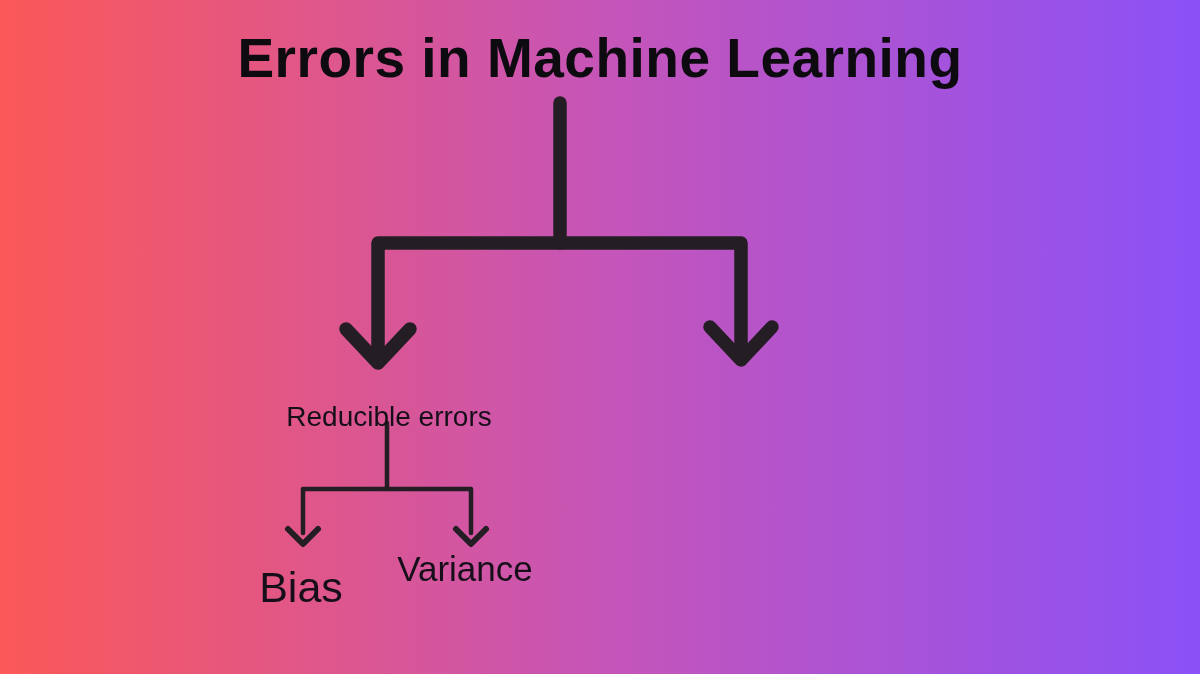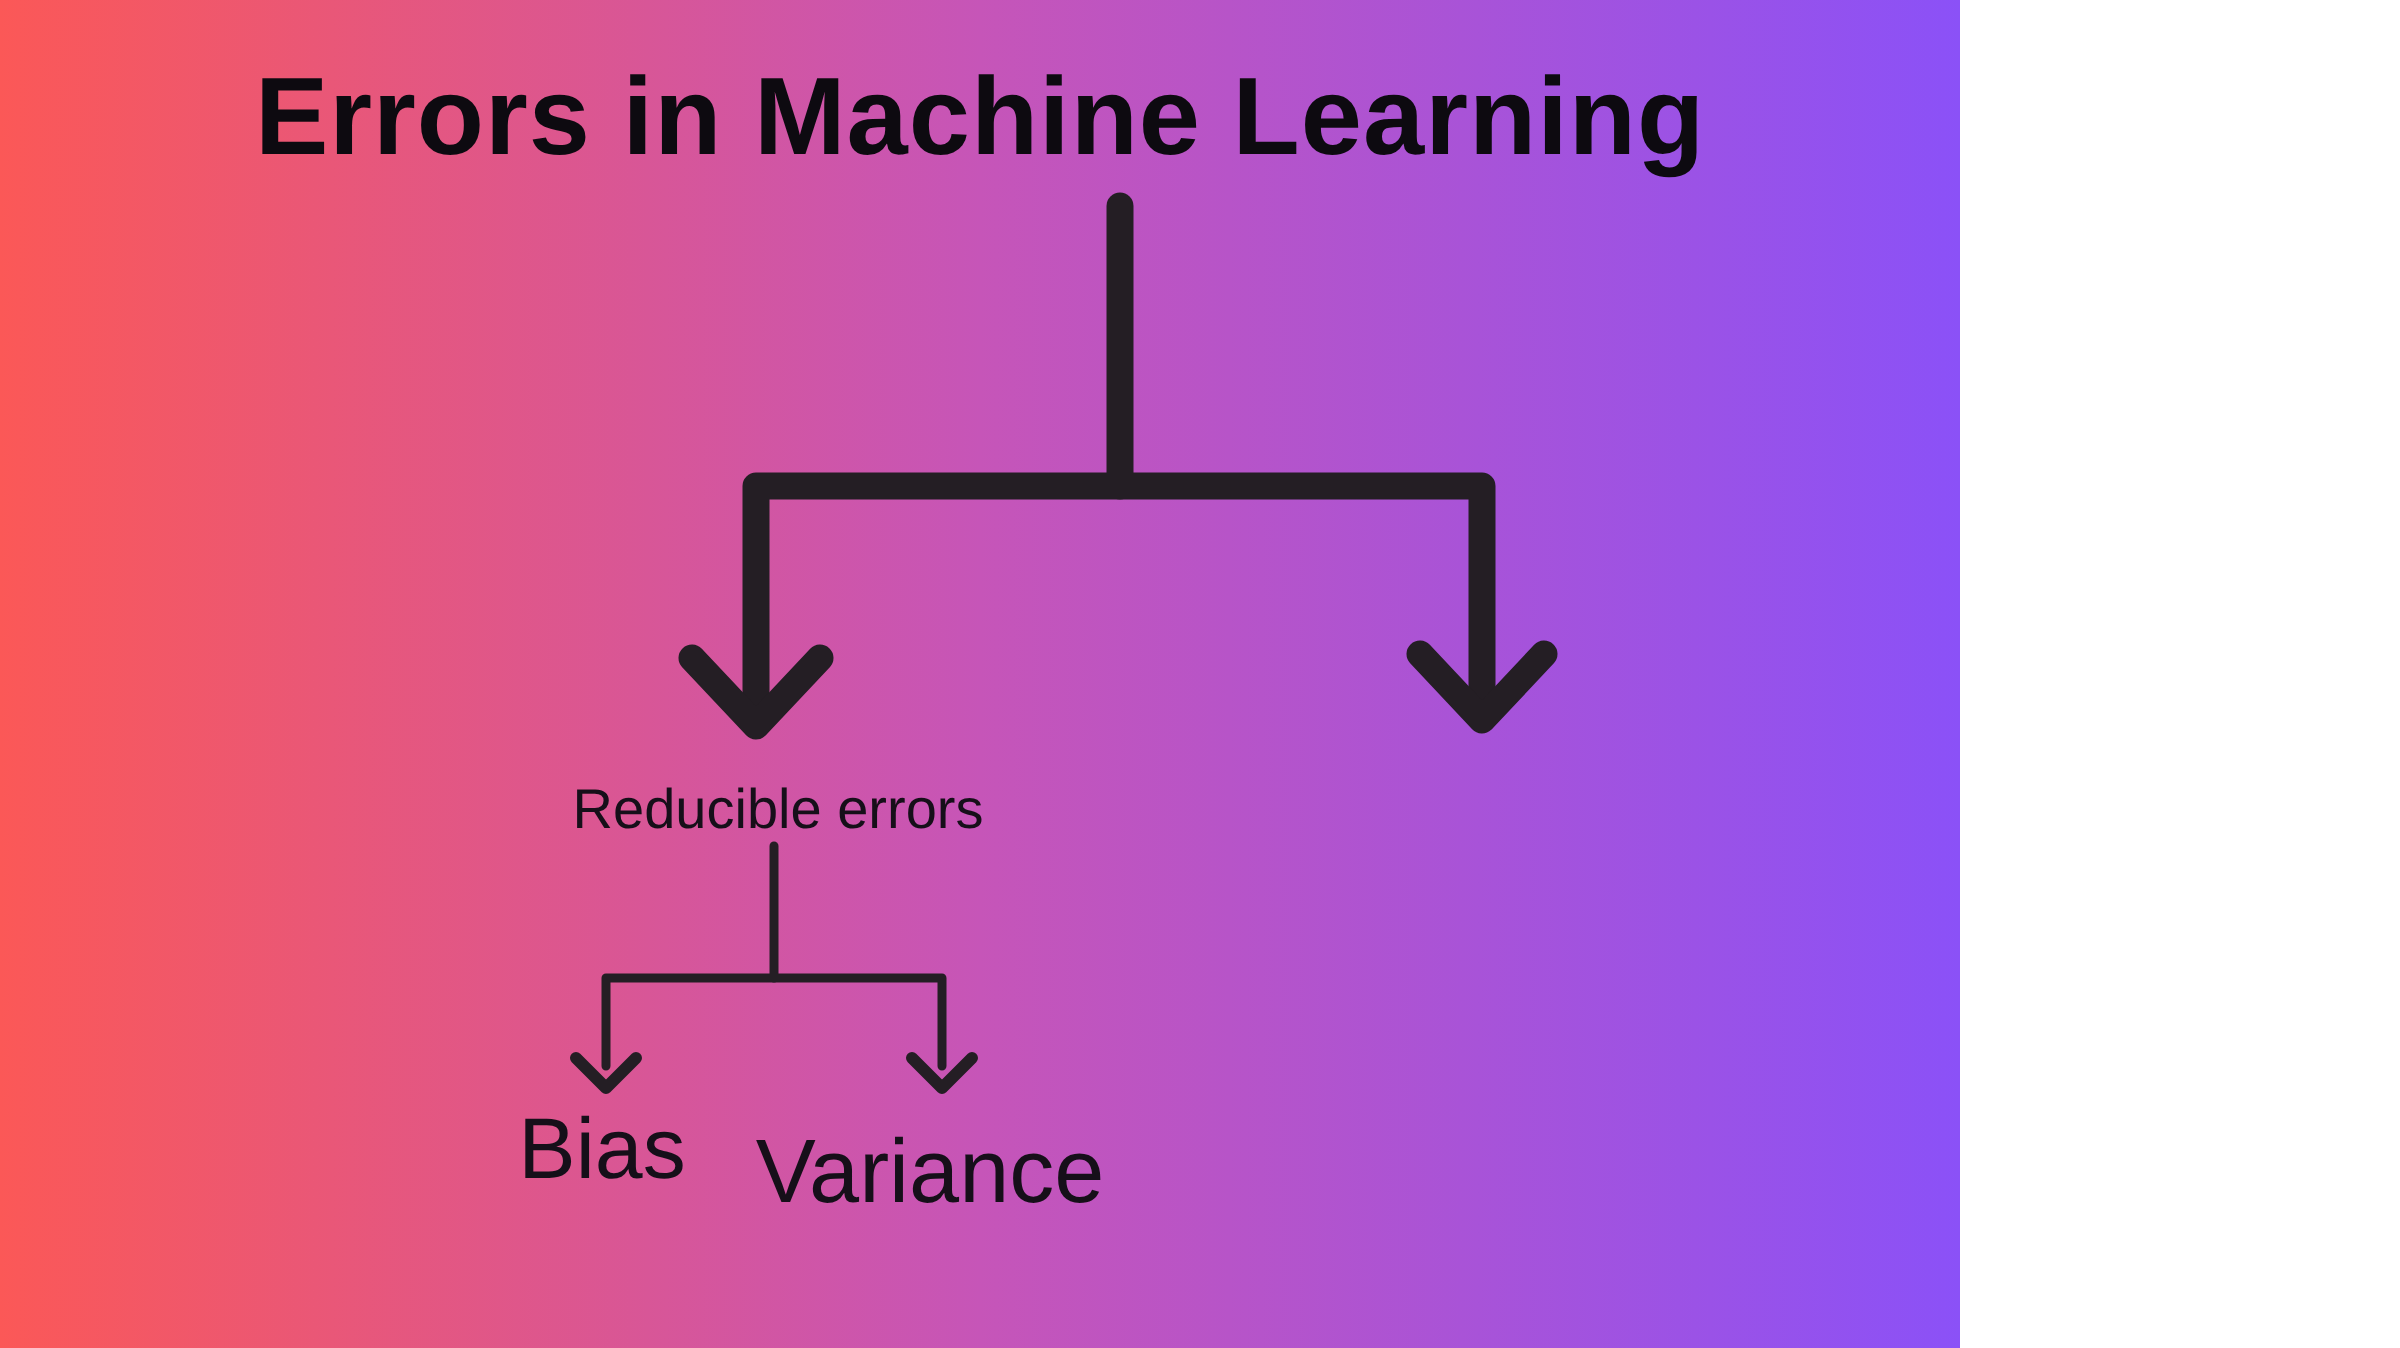--- a/index.html
+++ b/index.html
@@ -2,27 +2,28 @@
 <html style="--gradient-left: #fb5857; --gradient-mid: #c655b8; --gradient-right: #8b51f7; --line-color: #241e24; --title-color: #0d0a10; --label-color: #160f19;"><head>
 <meta charset="utf-8">
 <style>
   html, body {
     margin: 0;
     padding: 0;
     font-family: "Liberation Sans", "DejaVu Sans", sans-serif;
   }
   .canvas {
     position: relative;
-    width: 980px;
+    width: 1152px;
     height: 674px;
     overflow: hidden;
     background: linear-gradient(90deg,
       var(--gradient-left, #fb5857) 0%,
       var(--gradient-mid, #c655b8) 50%,
       var(--gradient-right, #8b51f7) 100%);
+    padding-left: 48px;
   }
   .tree-svg {
     position: absolute;
     left: 0;
     top: 0;
     width: 1200px;
     height: 674px;
   }
   .tree-svg path {
     fill: none;
@@ -45,25 +46,26 @@
     color: var(--title-color, #0d0a10);
     line-height: 1.1;
     white-space: nowrap;
   }
   .node-label {
     position: absolute;
     transform: translateX(-50%);
     color: var(--label-color, #160f19);
     line-height: 1.1;
     white-space: nowrap;
+    margin-top: 12px;
   }
   .label-reducible   { left: 389px; top: 390px; font-size: 28px; }
   .label-irreducible { left: 755px; top: 392px; font-size: 24px; }
   .label-bias        { left: 301px; top: 552px; font-size: 43px; }
-  .label-variance    { left: 465px; top: 561px; font-size: 45px; }
+  .label-variance    { left: 465px; top: 538px; font-size: 35px; }
 </style>
 </head>
 <body>
 
 <div class="canvas">
 
   <svg class="tree-svg" viewBox="0 0 1200 674" aria-hidden="true">
 
     <path class="stroke-main" d="M560 103 L560 243"></path>
 

